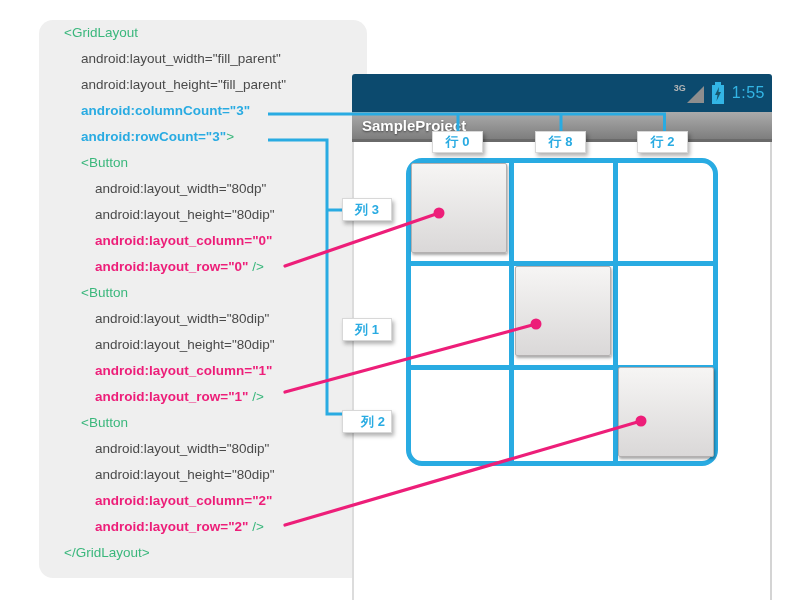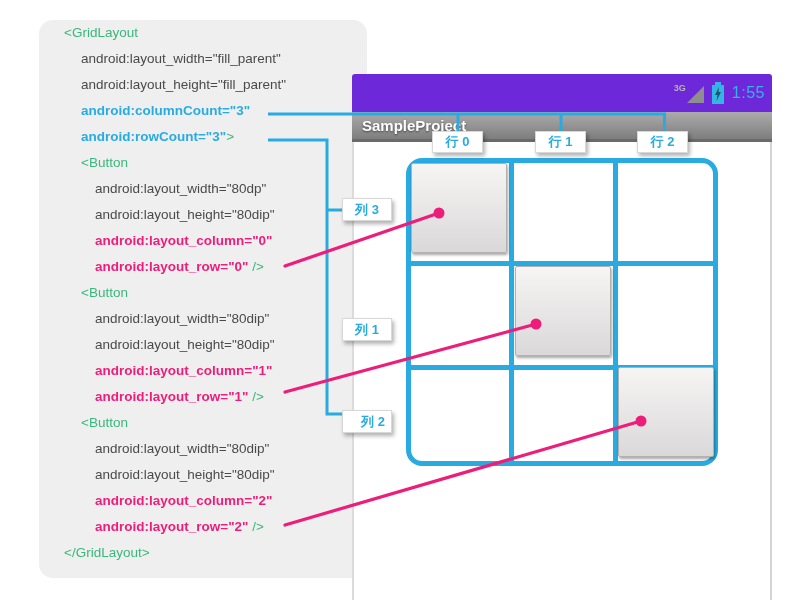--- a/index.html
+++ b/index.html
@@ -15,21 +15,21 @@
   .ind1 { padding-left:42px; }
   .ind2 { padding-left:56px; }
   .c-green { color:#3ab77c; font-weight:400; }
   .c-gray  { color:#4a4a4a; font-weight:400; }
   .c-blue  { color:#29abe2; font-weight:700; }
   .c-pink  { color:#ed1e79; font-weight:700; }
   .sfx { color:#3ab77c; font-weight:400; white-space:pre; }
 
   
   .phone { left:352px; top:74px; width:420px; height:526px; z-index:2; }
-  .statusbar { left:0; top:0; width:420px; height:38px; background:#6d28d9;
+  .statusbar { left:0; top:0; width:420px; height:38px; background:#0c4a6e;
                border-radius:3px 3px 0 0; display:flex; align-items:center;
                justify-content:flex-end; padding-right:7px; }
   .net-label { color:#b5b5b5; font-size:9px; font-weight:700; margin-right:1px;
                position:relative; top:-5px; }
   .sig-tri { width:0; height:0; border-left:17px solid transparent;
              border-bottom:17px solid #8e8e8e; margin-right:7px; position:relative; top:1px; }
   .battery-svg { margin-right:7px; }
   .clock { color:#33b5e5; font-size:16px; letter-spacing:0.5px; }
   .titlebar { left:0; top:38px; width:420px; height:30px;
               background:linear-gradient(#ababab,#7e7e7e);
@@ -142,17 +142,17 @@
     <line x1="285" y1="266" x2="439" y2="213"></line>
     <circle cx="439" cy="213" r="5.5" stroke="none"></circle>
     <line x1="285" y1="392" x2="536" y2="324"></line>
     <circle cx="536" cy="324" r="5.5" stroke="none"></circle>
     <line x1="285" y1="525" x2="641" y2="421"></line>
     <circle cx="641" cy="421" r="5.5" stroke="none"></circle>
   </g>
 </svg>
 
 <div class="abs callout row-lab rl0">行 0</div>
-<div class="abs callout row-lab rl1">行 1</div>
+<div class="abs callout row-lab rl1">行 8</div>
 <div class="abs callout row-lab rl2">行 2</div>
 <div class="abs callout col-lab cl0">列 3</div>
 <div class="abs callout col-lab cl1">列 1</div>
 <div class="abs callout col-lab cl2">列 2</div>
 
 </body></html>

